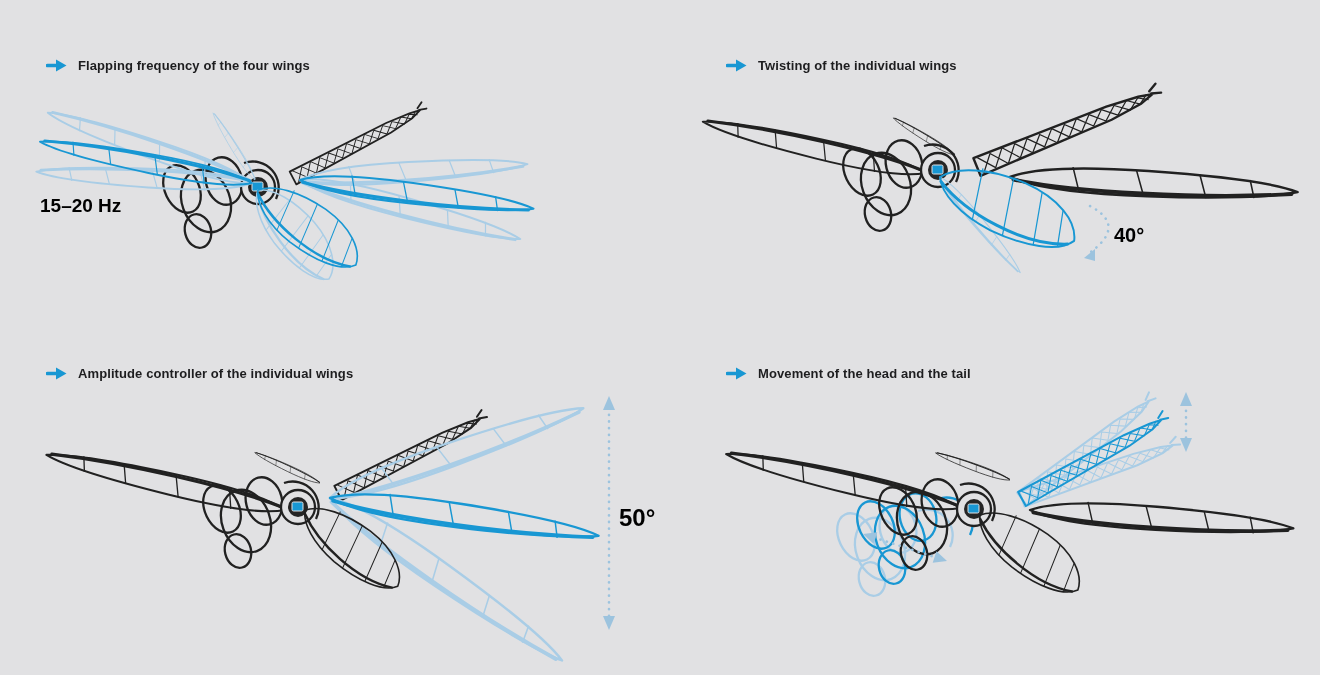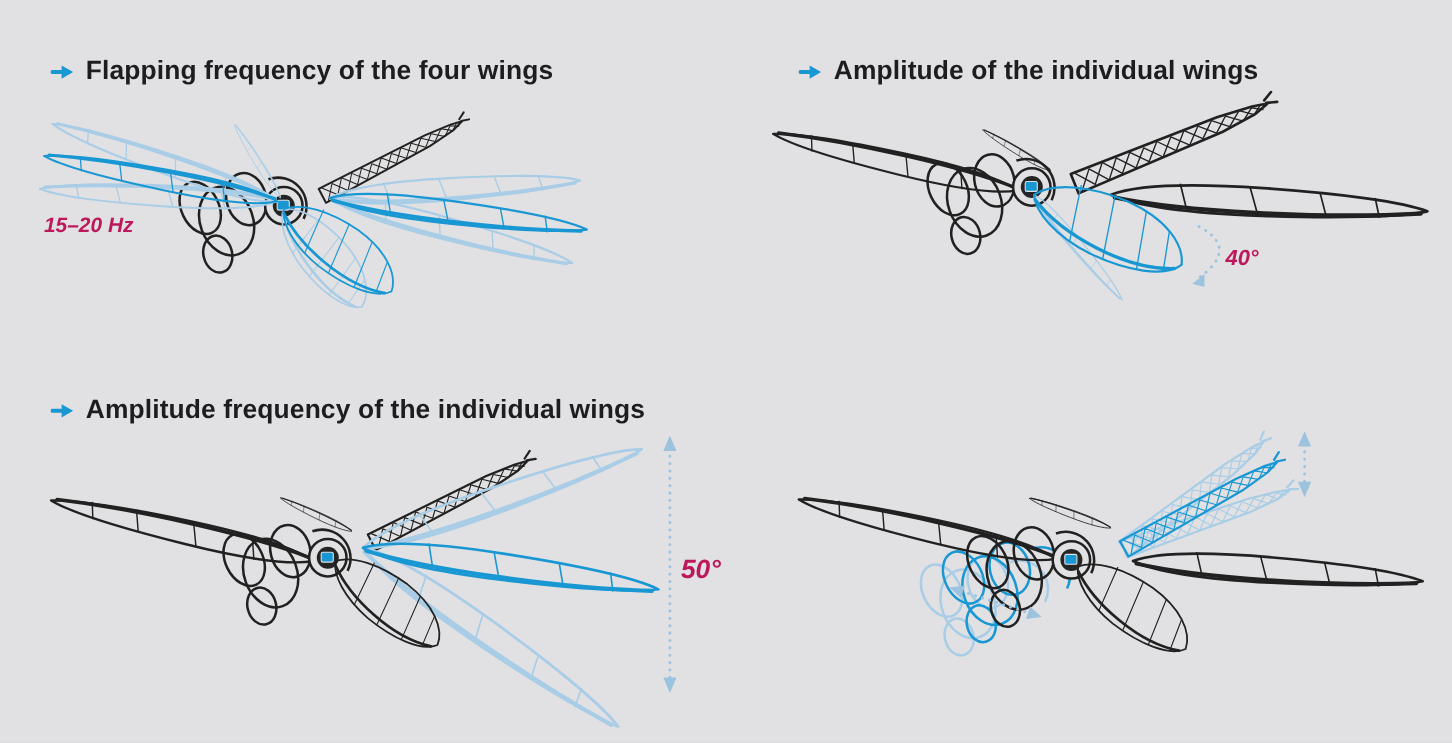--- a/index.html
+++ b/index.html
@@ -13,33 +13,32 @@
     background:#e1e1e3;
     overflow:hidden;
   }
   .title-row{
     position:absolute;
     display:flex;align-items:center;gap:10px;
     height:20px;
   }
   .title-row h2{
     margin:0;
-    font-size:24px;
+    font-size:13px;
     font-weight:bold;
     color:#1d1d1f;
     letter-spacing:0.1px;
     white-space:nowrap;
   }
   .bullet{flex:0 0 auto;display:block;}
   .blue-label{
     position:absolute;
     font-weight:bold;
-    color:#be185d;
+    color:#000000;
     white-space:nowrap;
-    font-style:italic;
   }
   .art{position:absolute;display:block;}
 
   
   .stroke-black{color:#212121;}
   .stroke-strong{color:#1897d3;}
   .stroke-ghost{color:#a9cde6;}
 
   .wing-outline{fill:none;stroke:currentColor;stroke-width:2.1;stroke-linejoin:round;}
   .wing-edge{fill:none;stroke:currentColor;stroke-width:3.2;stroke-linecap:round;}
@@ -118,21 +117,21 @@
     <use href="#wingBroad" transform="translate(258,110) rotate(36) scale(0.78)" class="stroke-strong"></use>
   </svg>
 
   <span class="blue-label" style="left:40px;top:195px;font-size:19px">15–20 Hz</span>
 
   <header class="title-row" style="left:726px;top:55px">
     <svg class="bullet" width="22" height="15" viewBox="0 0 22 15">
       <line x1="1.5" y1="7.5" x2="12" y2="7.5" stroke="#1897d3" stroke-width="3.6" stroke-linecap="round"></line>
       <polygon points="10,1.5 20.5,7.5 10,13.5" fill="#1897d3"></polygon>
     </svg>
-    <h2>Amplitude of the individual wings</h2>
+    <h2>Twisting of the individual wings</h2>
   </header>
 
   <svg class="art" style="left:660px;top:80px" width="660" height="250" viewBox="0 0 660 250">
     <use href="#tailTruss" transform="translate(317,87) rotate(-22) scale(0.95)" class="stroke-black"></use>
     <use href="#wing" transform="translate(265,93) rotate(193) scale(0.95)" class="stroke-black"></use>
     <use href="#wing" transform="translate(350,97) rotate(3) scale(1.2)" class="stroke-black"></use>
     <use href="#wing" transform="translate(295,75) rotate(211) scale(0.3)" class="stroke-black"></use>
     <use href="#headBlobs" transform="translate(278,90)" class="stroke-black"></use>
     <use href="#hub" transform="translate(278,90)" class="stroke-black"></use>
 
@@ -143,21 +142,21 @@
     <polygon class="dash-head" points="424,178 435,169 435,181"></polygon>
   </svg>
 
   <span class="blue-label" style="left:1114px;top:224px;font-size:20px">40°</span>
 
   <header class="title-row" style="left:46px;top:363px">
     <svg class="bullet" width="22" height="15" viewBox="0 0 22 15">
       <line x1="1.5" y1="7.5" x2="12" y2="7.5" stroke="#1897d3" stroke-width="3.6" stroke-linecap="round"></line>
       <polygon points="10,1.5 20.5,7.5 10,13.5" fill="#1897d3"></polygon>
     </svg>
-    <h2>Amplitude frequency of the individual wings</h2>
+    <h2>Amplitude controller of the individual wings</h2>
   </header>
 
   <svg class="art" style="left:0;top:390px" width="660" height="285" viewBox="0 0 660 285">
     <use href="#tailTruss" transform="translate(338,103) rotate(-27) scale(0.8)" class="stroke-black"></use>
     <use href="#wing" transform="translate(285,120) rotate(193) scale(1.02)" class="stroke-black"></use>
     <use href="#wing" transform="translate(320,93) rotate(205) scale(0.3)" class="stroke-black"></use>
 
     <use href="#wing" transform="translate(330,108) rotate(-19.5) scale(1.12)" class="stroke-ghost"></use>
     <use href="#wing" transform="translate(330,108) rotate(35) scale(1.18)" class="stroke-ghost"></use>
     <use href="#wing" transform="translate(330,108) rotate(8) scale(1.13)" class="stroke-strong"></use>
@@ -165,20 +164,27 @@
     <use href="#hub" transform="translate(298,117)" class="stroke-black"></use>
     <use href="#wingBroad" transform="translate(305,120) rotate(38) scale(0.76)" class="stroke-black"></use>
 
     <line class="dash-line" x1="609" y1="18" x2="609" y2="228"></line>
     <polygon class="dash-head" points="609,6 603,20 615,20"></polygon>
     <polygon class="dash-head" points="609,240 603,226 615,226"></polygon>
   </svg>
 
   <span class="blue-label" style="left:619px;top:504px;font-size:24px">50°</span>
 
+  <header class="title-row" style="left:726px;top:363px">
+    <svg class="bullet" width="22" height="15" viewBox="0 0 22 15">
+      <line x1="1.5" y1="7.5" x2="12" y2="7.5" stroke="#1897d3" stroke-width="3.6" stroke-linecap="round"></line>
+      <polygon points="10,1.5 20.5,7.5 10,13.5" fill="#1897d3"></polygon>
+    </svg>
+    <h2>Movement of the head and the tail</h2>
+  </header>
 
   <svg class="art" style="left:660px;top:390px" width="660" height="285" viewBox="0 0 660 285">
 
     <use href="#headBlobs" transform="translate(272,145)" class="stroke-ghost"></use>
     <use href="#headBlobs" transform="translate(292,133)" class="stroke-strong"></use>
 
     <use href="#tailTruss" transform="translate(362,109) rotate(-37) scale(0.8)" class="stroke-ghost"></use>
     <use href="#tailTruss" transform="translate(362,109) rotate(-19) scale(0.8)" class="stroke-ghost"></use>
     <use href="#tailTruss" transform="translate(362,109) rotate(-29) scale(0.8)" class="stroke-strong"></use>
     <use href="#wing" transform="translate(300,118) rotate(193)" class="stroke-black"></use>

